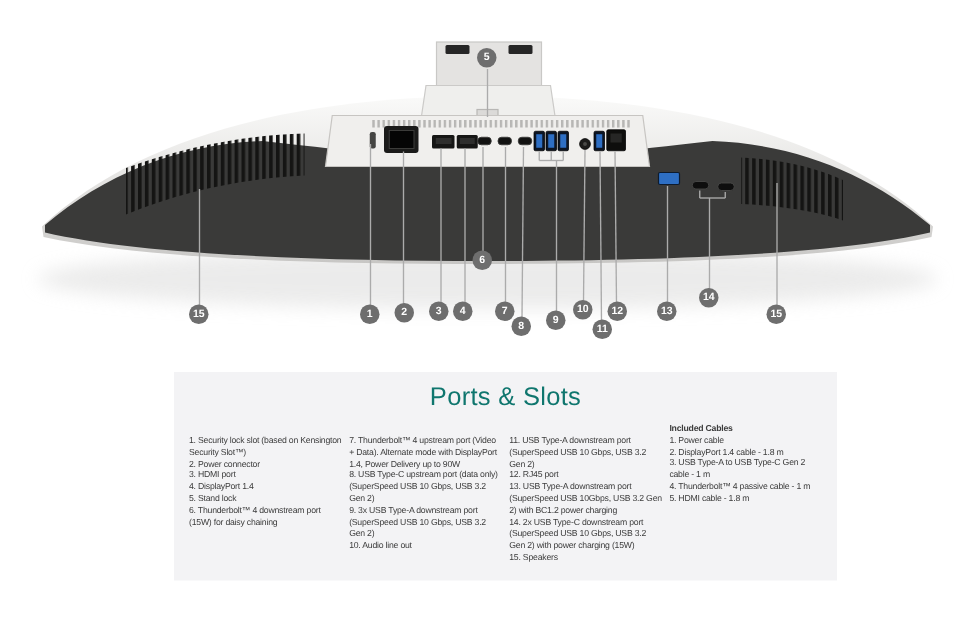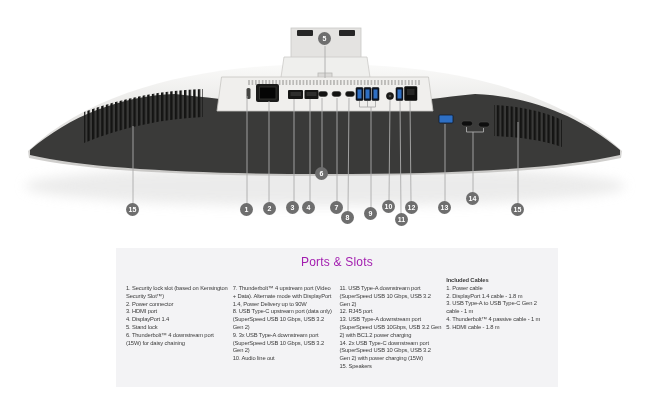--- a/index.html
+++ b/index.html
@@ -12,21 +12,21 @@
     position:absolute; width:13px; height:13px; border-radius:50%;
     background:#6e6e6e; color:#ffffff; font-size:7px; font-weight:bold;
     display:flex; align-items:center; justify-content:center; z-index:3;
     box-sizing:border-box;
   }
   .info-panel {
     position:absolute; left:116px; top:248px; width:442px; height:139px;
     background:#f3f3f5; z-index:2; overflow:hidden; box-sizing:border-box;
   }
   .info-title {
-    text-align:center; font-size:12px; font-weight:400; color:#a21caf;
+    text-align:center; font-size:17px; font-weight:400; color:#0f766e;
     padding-top:7px; letter-spacing:0.2px;
   }
   .cols { display:flex; padding:0 10px; margin-top:8px; gap:5px; }
   .col {
     width:103px; font-size:5.8px; line-height:7.8px; letter-spacing:-0.15px;
     color:#3c3c3c;
   }
   .col.pad { padding-top:8px; }
   .cables-title { font-weight:bold; }
   .port-item { margin:0; }

